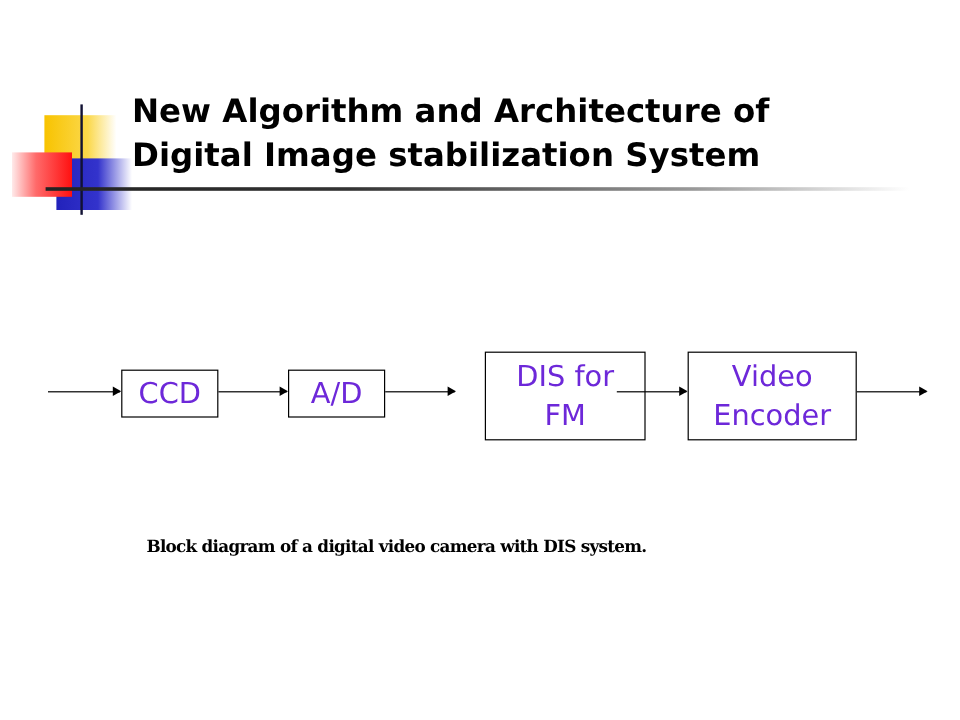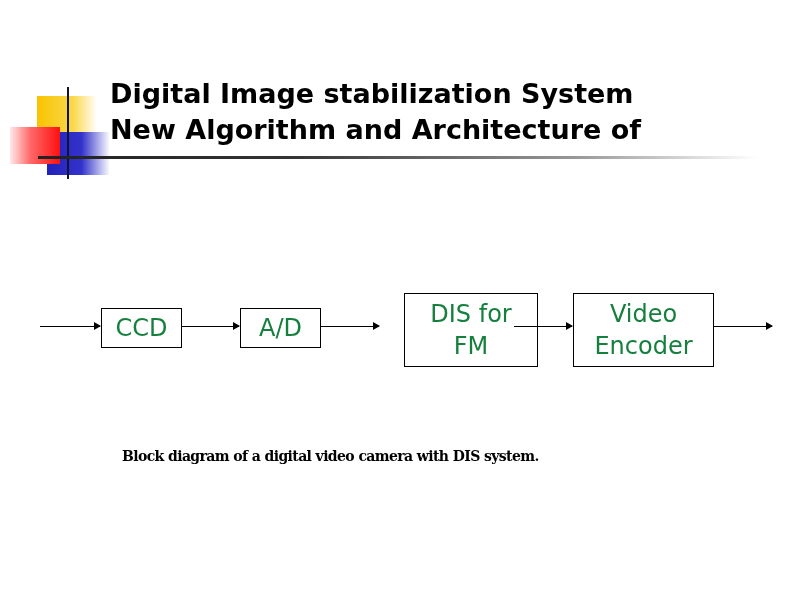--- a/index.html
+++ b/index.html
@@ -13,42 +13,42 @@
     background: linear-gradient(to left, #ff1010 0%, #ff6a6a 60%, #ffeaea 100%); }
   .vline { left: 67px; top: 87px; width: 2px; height: 92px; background: #111133; }
   .hline { left: 38px; top: 156px; width: 720px; height: 3px;
     background: linear-gradient(to right, #222222 0%, #333333 35%, #999999 75%, #ffffff 100%); }
   .title { position: absolute; left: 110px; top: 76px; width: 680px;
     font-family: "DejaVu Sans", sans-serif; font-weight: bold; font-size: 27px;
     line-height: 36px; color: #000; }
   .title div { white-space: nowrap; }
   .box { position: absolute; border: 1px solid #000; background: #fff; box-sizing: border-box;
     display: flex; align-items: center; justify-content: center; text-align: center;
-    font-family: "DejaVu Sans", sans-serif; font-size: 24px; line-height: 32px; color: #15803d; }
+    font-family: "DejaVu Sans", sans-serif; font-size: 24px; line-height: 32px; color: #6d28d9; }
   .arrow { position: absolute; height: 1px; background: #000; top: 326px; }
   .arrow::after { content: ""; position: absolute; right: -1px; top: -4px;
     border-left: 7px solid #000; border-top: 4px solid transparent; border-bottom: 4px solid transparent; }
   .caption { position: absolute; left: 122px; top: 440px; width: 600px;
     font-family: "DejaVu Serif", serif; font-weight: bold; font-size: 14px; line-height: 32px;
     color: #000; letter-spacing: -0.6px; }
 </style>
 </head>
 <body>
 
 <div>
   <div class="deco sq-yellow"></div>
   <div class="deco sq-blue"></div>
   <div class="deco sq-red"></div>
   <div class="deco vline"></div>
   <div class="deco hline"></div>
 </div>
 
 <div class="title">
+  <div>New Algorithm and Architecture of</div>
   <div>Digital Image stabilization System</div>
-  <div>New Algorithm and Architecture of</div>
 </div>
 
 <div>
   <div class="arrow" style="left:40px; width:60px;"></div>
   <div class="box" style="left:101px; top:308px; width:81px; height:40px;">
     <span>CCD</span>
   </div>
   <div class="arrow" style="left:182px; width:57px;"></div>
   <div class="box" style="left:240px; top:308px; width:81px; height:40px;">
     <span>A/D</span>

